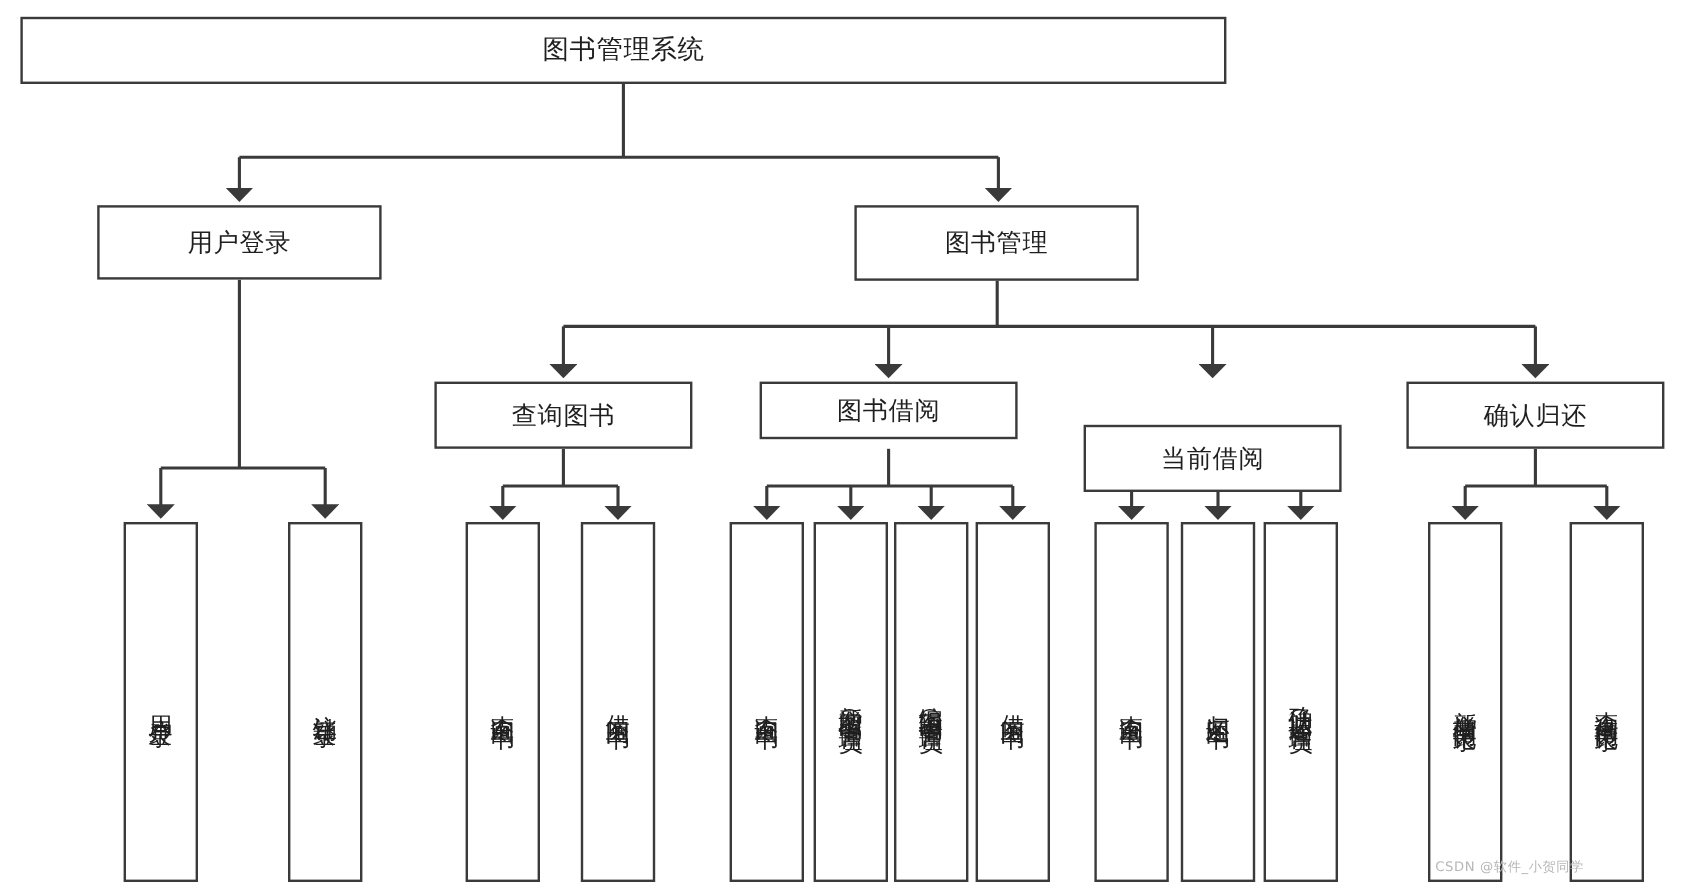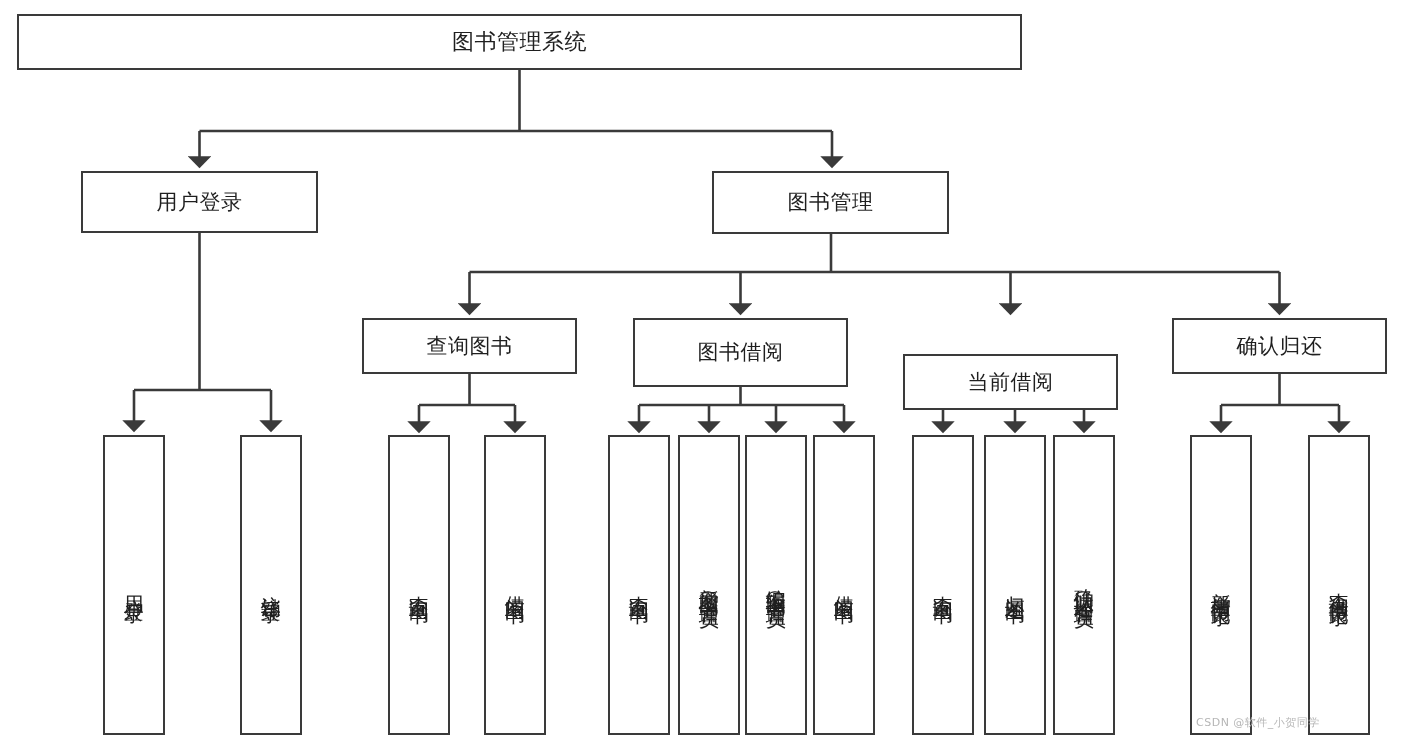--- a/index.html
+++ b/index.html
@@ -136,21 +136,21 @@
   <div class="node horiz" style="left:81px; top:171px; width:237px; height:62px;">
     <span class="node-label">用户登录</span>
   </div>
   <div class="node horiz" style="left:712px; top:171px; width:237px; height:63px;">
     <span class="node-label">图书管理</span>
   </div>
 
   <div class="node horiz" style="left:362px; top:318px; width:215px; height:56px;">
     <span class="node-label">查询图书</span>
   </div>
-  <div class="node horiz" style="left:633px; top:318px; width:215px; height:69px;">
+  <div class="node horiz" style="left:633px; top:318px; width:215px; height:48px;">
     <span class="node-label">图书借阅</span>
   </div>
   <div class="node horiz" style="left:903px; top:318px; width:215px; height:56px;margin-top:36px;">
     <span class="node-label">当前借阅</span>
   </div>
   <div class="node horiz" style="left:1172px; top:318px; width:215px; height:56px;">
     <span class="node-label">确认归还</span>
   </div>
 
   <div class="node vert" style="left:103px; top:435px; width:62px; height:300px;">

